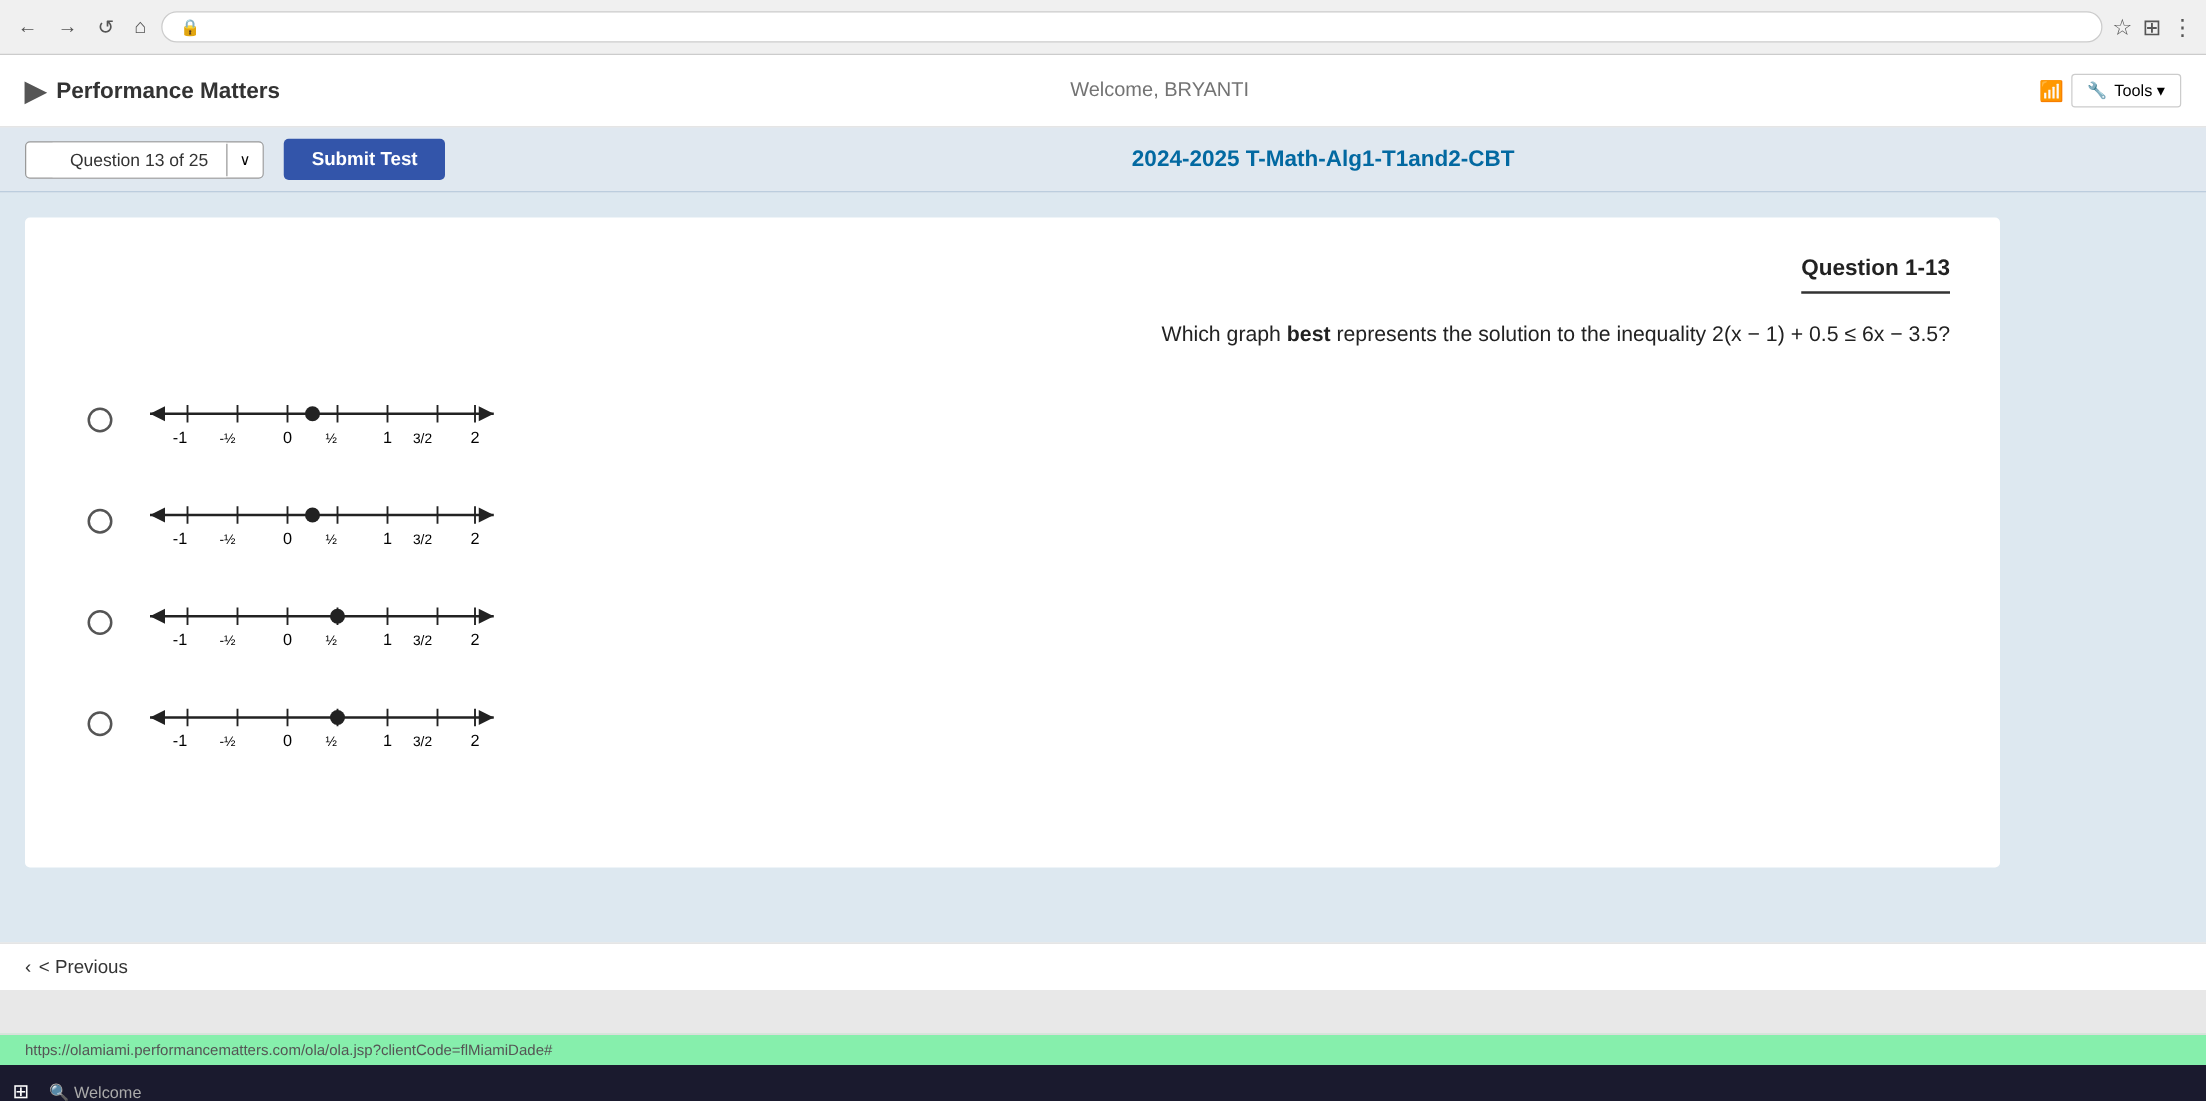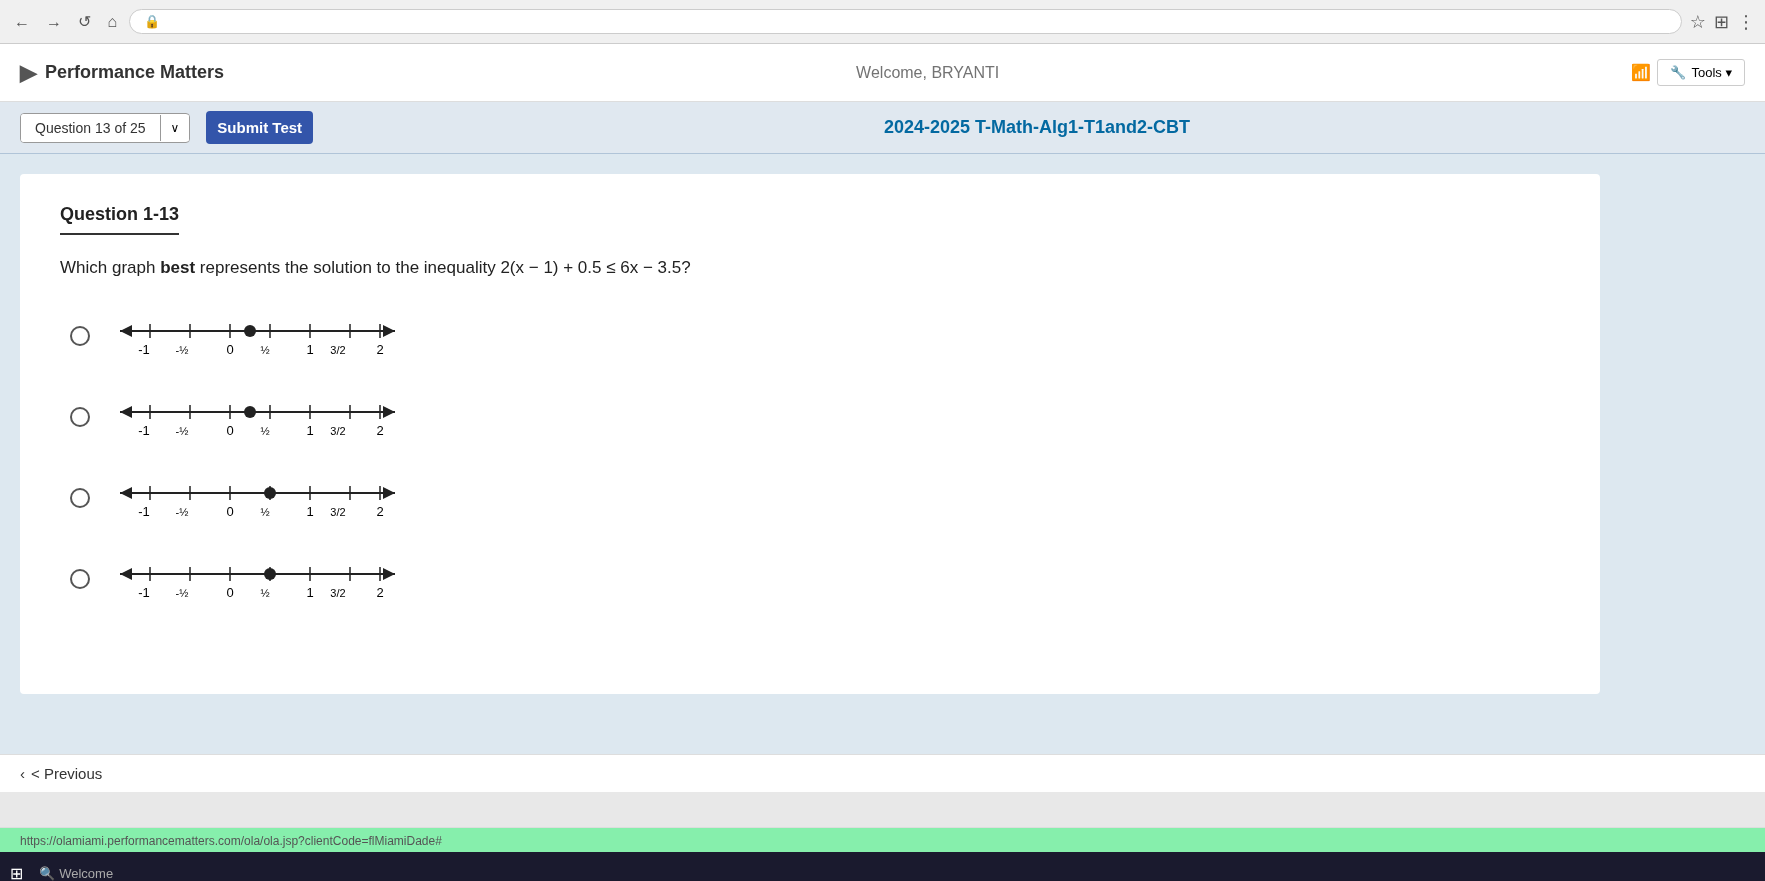--- a/index.html
+++ b/index.html
@@ -57,39 +57,40 @@
       height: 52px;
     }
     .question-selector {
       display: flex;
       align-items: center;
       gap: 0;
       border: 1px solid #999;
       border-radius: 4px;
       background: white;
       overflow: hidden;
+      padding-left: 21px;
     }
     .question-label {
       padding: 6px 14px;
       font-size: 14px;
       color: #333;
       background: white;
     }
     .dropdown-arrow {
       padding: 6px 10px;
       background: white;
       border-left: 1px solid #999;
       cursor: pointer;
       font-size: 12px;
     }
     .submit-btn {
       background: #3355aa;
       color: white;
       border: none;
-      padding: 8px 11px;
+      padding: 8px 22px;
       font-size: 15px;
       font-weight: bold;
       border-radius: 4px;
       cursor: pointer;
     }
     .test-title {
       margin: 0 auto;
       font-size: 18px;
       font-weight: bold;
       color: #0369a1;
@@ -100,20 +101,21 @@
       background: #dde8f0;
       padding: 20px;
       min-height: 600px;
     }
     .question-card {
       background: white;
       border-radius: 4px;
       padding: 30px 40px 20px 40px;
       max-width: 1580px;
       min-height: 520px;
+      text-align: right;
     }
     .question-heading {
       font-size: 18px;
       font-weight: bold;
       color: #222;
       border-bottom: 2px solid #333;
       padding-bottom: 8px;
       margin-bottom: 20px;
       display: inline-block;
     }

